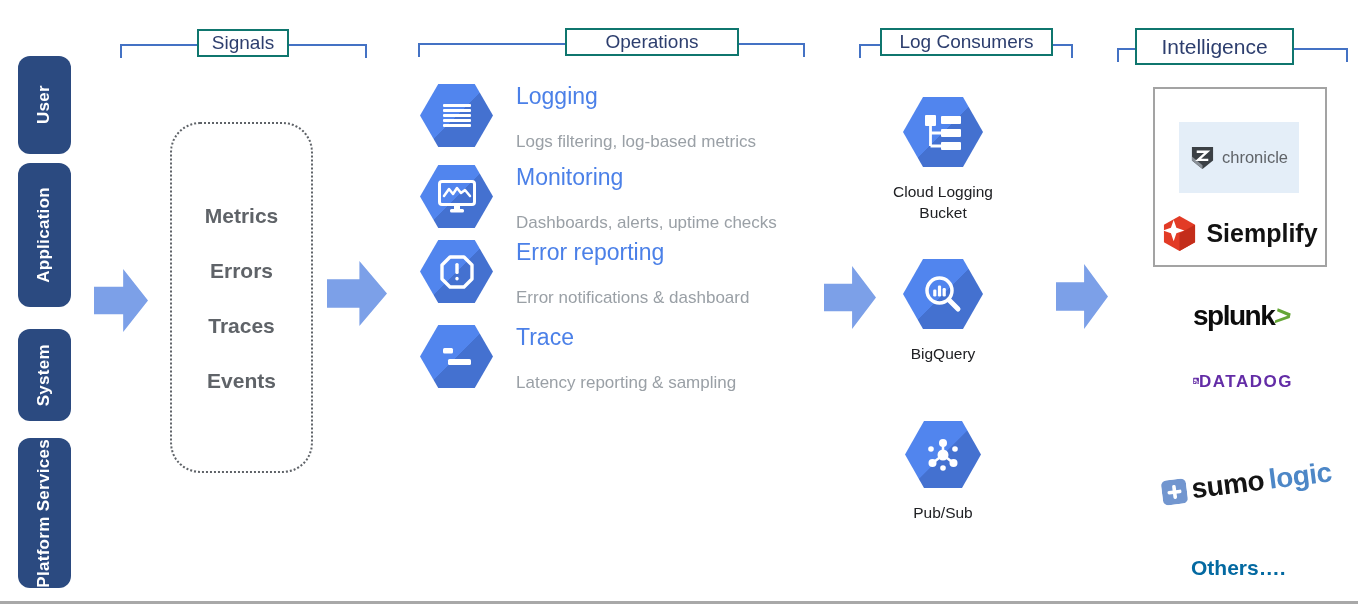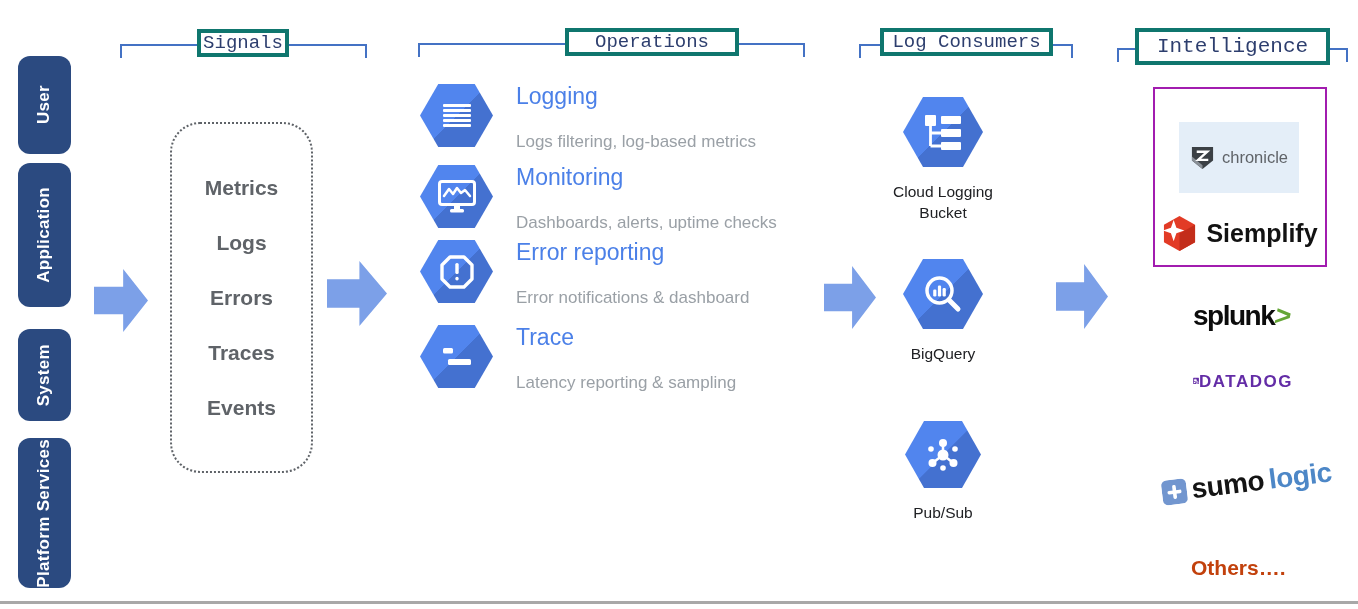--- a/index.html
+++ b/index.html
@@ -22,23 +22,23 @@
   }
 
   
   .bracket { position:absolute; height:70px; }
   .b-line { position:absolute; left:0; right:0; border-top:2px solid #4472c4; }
   .b-line::before,.b-line::after {
     content:""; position:absolute; top:0; width:2px; height:12px; background:#4472c4;
   }
   .b-line::before { left:0; } .b-line::after { right:0; }
   .b-box {
-    position:absolute; top:0; background:#fff; border:4px solid #0f766e;
+    position:absolute; top:0; background:#fff; border:2px solid #0f766e;
     display:flex; align-items:center; justify-content:center;
-    color:#2d3e6e; font-size:19px;font-family:Liberation Mono, monospace;
+    color:#2d3e6e; font-size:19px;
   }
 
   
   .arrow {
     position:absolute; background:#7ca0e8;
     clip-path:polygon(0 28%, 54% 28%, 54% 0, 100% 50%, 54% 100%, 54% 72%, 0 72%);
   }
 
   
   .signals-box {
@@ -66,21 +66,21 @@
   .op-sub  { font-size:17px; color:#9aa0a6; margin-top:24px; }
 
   
   .consumer { position:absolute; left:878px; width:130px; display:flex; flex-direction:column; align-items:center; }
   .consumer-hex { width:80px; height:70px; }
   .consumer-label { margin-top:15px; font-size:15.5px; color:#202124; text-align:center; line-height:1.35; }
 
   
   .intel-box {
     position:absolute; left:1153px; top:87px; width:174px; height:180px;
-    border:2px solid #a21caf; background:#fff;
+    border:2px solid #a3a3a3; background:#fff;
   }
   .chronicle-chip {
     position:absolute; left:24px; top:33px; width:120px; height:71px;
     background:#e4eef8; display:flex; align-items:center; justify-content:center; gap:7px;
   }
   .chronicle-text { font-size:16.5px; color:#5f6368; }
   .siemplify-row {
     position:absolute; left:0; right:0; top:126px;
     display:flex; align-items:center; justify-content:center; gap:9px;
   }
@@ -93,21 +93,21 @@
   .datadog-block { position:absolute; left:1193px; top:344px; width:100px; display:flex; flex-direction:row; align-items:center; }
   .datadog-text { margin-top:2px; font-size:17px; font-weight:bold; letter-spacing:1.5px; color:#632ca6; }
 
   .sumo-row {
     position:absolute; left:1162px; top:477px; display:flex; align-items:center; gap:5px;
     transform:rotate(-7deg); transform-origin:left center;
   }
   .sumo-black { font-size:28px; font-weight:600; letter-spacing:-.5px; color:#141414; }
   .sumo-blue  { font-size:28px; font-weight:600; letter-spacing:-.5px; color:#4d87c7; }
 
-  .others { position:absolute; left:1191px; top:556px; font-size:21px; font-weight:bold; color:#c2410c; }
+  .others { position:absolute; left:1191px; top:556px; font-size:21px; font-weight:bold; color:#0369a1; }
 
   .bottom-rule { position:absolute; left:0; top:601px; width:1358px; height:3px; background:#a8a8a8; }
 </style>
 </head>
 <body>
 
 <div class="stage">
 
   <div class="tab" style="top:56px;height:98px">
     <span>User</span>
@@ -135,33 +135,32 @@
     </div>
   </div>
   <div class="bracket" style="left:859px;top:28px;width:214px">
     <div class="b-line" style="top:16px"></div>
     <div class="b-box" style="left:21px;width:173px;height:28px">
       <span>Log Consumers</span>
     </div>
   </div>
   <div class="bracket" style="left:1117px;top:28px;width:231px">
     <div class="b-line" style="top:20px"></div>
-    <div class="b-box" style="left:18px;width:195px;height:37px;font-size:21px">
+    <div class="b-box" style="left:18px;width:159px;height:37px;font-size:21px">
       <span>Intelligence</span>
     </div>
   </div>
 
   <div class="arrow" style="left:94px;top:269px;width:54px;height:63px"></div>
   <div class="arrow" style="left:327px;top:261px;width:60px;height:65px"></div>
   <div class="arrow" style="left:824px;top:266px;width:52px;height:63px"></div>
   <div class="arrow" style="left:1056px;top:264px;width:52px;height:65px"></div>
 
   <div class="signals-box">
     <div class="signal-item">Metrics</div>
-    <div class="signal-item">Logs</div>
     <div class="signal-item">Errors</div>
     <div class="signal-item">Traces</div>
     <div class="signal-item">Events</div>
   </div>
 
   <div class="op-row" style="top:84px">
     <div class="hex op-hex">
       <svg width="30" height="23" viewBox="0 0 30 23">
         <g fill="#fff">
           <rect x="1" y="0" width="28" height="3" rx="1"></rect>

